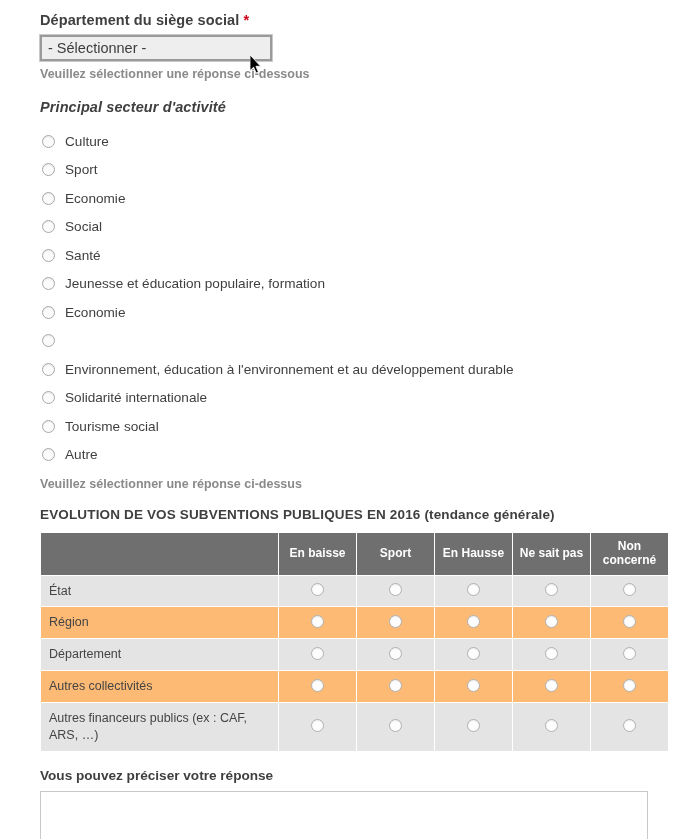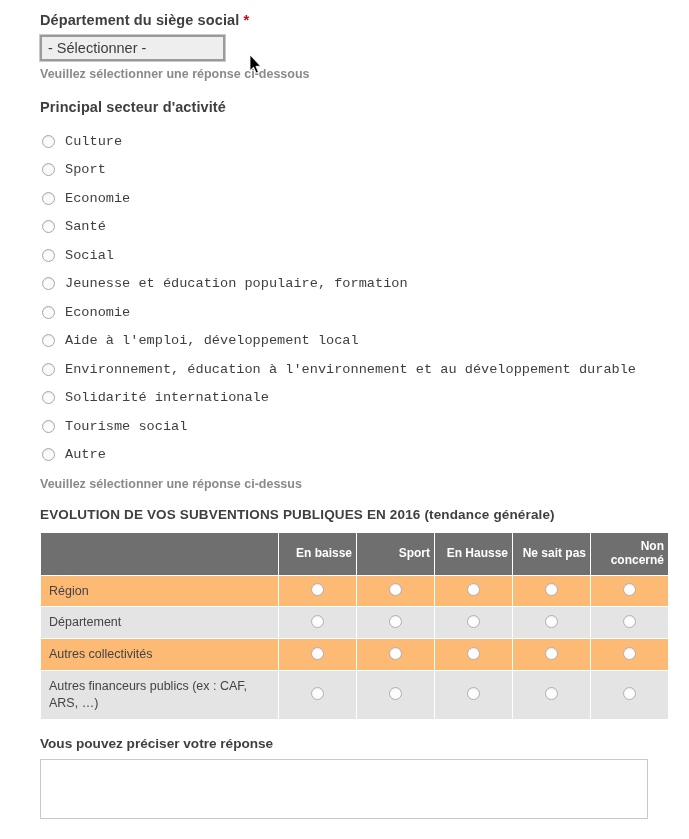--- a/index.html
+++ b/index.html
@@ -34,21 +34,21 @@
     color: #d0021b;
     font-weight: bold;
   }
 
   
   .select-wrap {
     position: relative;
     display: inline-block;
   }
   .fake-select {
-    width: 185px;
+    width: 232px;
     height: 26px;
     line-height: 24px;
     border: 2px solid #9a9a9a;
     background: #eeeeee;
     color: #3c3c3c;
     font-size: 14.5px;
     padding: 0 6px;
     box-sizing: border-box;
     font-family: "Liberation Sans", sans-serif;
     outline: 1px solid #c9c9c9;
@@ -63,21 +63,20 @@
   
   .radio-list {
     margin: 12px 0 0 0;
     padding: 0;
     list-style: none;
   }
   .radio-row {
     display: flex;
     align-items: center;
     height: 28.5px;
-    font-family: Liberation Mono, monospace;
   }
   .radio {
     width: 13px;
     height: 13px;
     border-radius: 50%;
     border: 1px solid #a8a8a8;
     background: #fbfbfb;
     box-sizing: border-box;
     margin-right: 10px;
     margin-left: 2px;
@@ -101,21 +100,21 @@
   table.matrix {
     border-collapse: collapse;
     width: 629px;
     table-layout: fixed;
   }
   table.matrix th {
     background: #6f6f6f;
     color: #ffffff;
     font-size: 12px;
     font-weight: bold;
-    text-align: right;
+    text-align: center;
     padding: 7px 4px;
     border: 1px solid #ffffff;
     line-height: 1.15;
     vertical-align: middle;
   }
   table.matrix th.corner {
     background: #6f6f6f;
     width: 229px;
   }
   table.matrix td.rowlabel {
@@ -186,53 +185,52 @@
       <span class="req-star">*</span>
     </div>
     <div class="select-wrap">
       <input class="fake-select" type="text" readonly="" value="- Sélectionner -" style="">
     </div>
     <div class="helper">Veuillez sélectionner une réponse ci-dessous</div>
   </div>
 
   
   <div>
-    <div class="q-label" style="margin-top:18px;">Principal secteur d'activité</div>
+    <div class="q-label" style="margin-top:18px;font-style:italic;">Principal secteur d'activité</div>
     <ul class="radio-list">
       <li class="radio-row">
         <span class="radio"></span>
         <span class="radio-label">Culture</span>
       </li>
       <li class="radio-row">
         <span class="radio"></span>
         <span class="radio-label">Sport</span>
       </li>
       <li class="radio-row">
         <span class="radio"></span>
         <span class="radio-label">Economie</span>
       </li>
       <li class="radio-row">
         <span class="radio"></span>
+        <span class="radio-label">Social</span>
+      </li>
+      <li class="radio-row">
+        <span class="radio"></span>
         <span class="radio-label">Santé</span>
       </li>
       <li class="radio-row">
         <span class="radio"></span>
-        <span class="radio-label">Social</span>
-      </li>
-      <li class="radio-row">
-        <span class="radio"></span>
         <span class="radio-label">Jeunesse et éducation populaire, formation</span>
       </li>
       <li class="radio-row">
         <span class="radio"></span>
         <span class="radio-label">Economie</span>
       </li>
       <li class="radio-row">
         <span class="radio"></span>
-        <span class="radio-label">Aide à l'emploi, développement local</span>
       </li>
       <li class="radio-row">
         <span class="radio"></span>
         <span class="radio-label">Environnement, éducation à l'environnement et au développement durable</span>
       </li>
       <li class="radio-row">
         <span class="radio"></span>
         <span class="radio-label">Solidarité internationale</span>
       </li>
       <li class="radio-row">
@@ -255,20 +253,28 @@
       <tr>
         <th class="corner"></th>
         <th>En baisse</th>
         <th>Sport</th>
         <th>En Hausse</th>
         <th>Ne sait pas</th>
         <th>Non concerné</th>
       </tr>
     </thead>
     <tbody>
+      <tr class="odd">
+        <td class="rowlabel">État</td>
+        <td class="cell"><span class="cell-radio"></span></td>
+        <td class="cell"><span class="cell-radio"></span></td>
+        <td class="cell"><span class="cell-radio"></span></td>
+        <td class="cell"><span class="cell-radio"></span></td>
+        <td class="cell"><span class="cell-radio"></span></td>
+      </tr>
       <tr class="even">
         <td class="rowlabel">Région</td>
         <td class="cell"><span class="cell-radio"></span></td>
         <td class="cell"><span class="cell-radio"></span></td>
         <td class="cell"><span class="cell-radio"></span></td>
         <td class="cell"><span class="cell-radio"></span></td>
         <td class="cell"><span class="cell-radio"></span></td>
       </tr>
       <tr class="odd">
         <td class="rowlabel">Département</td>

